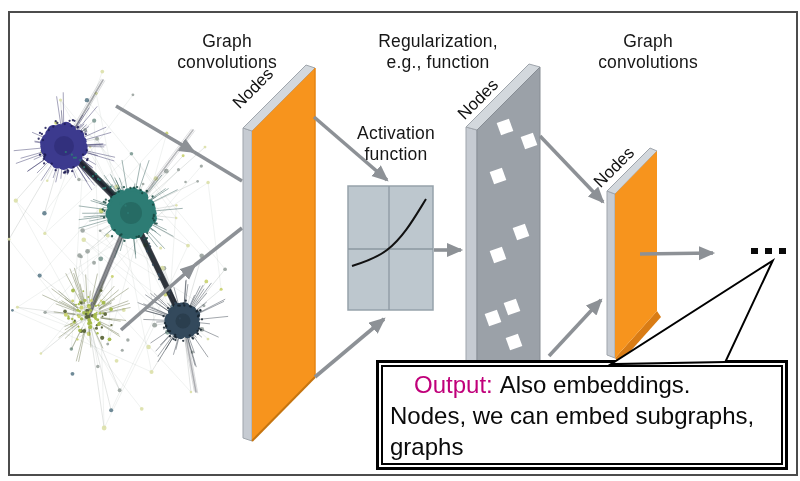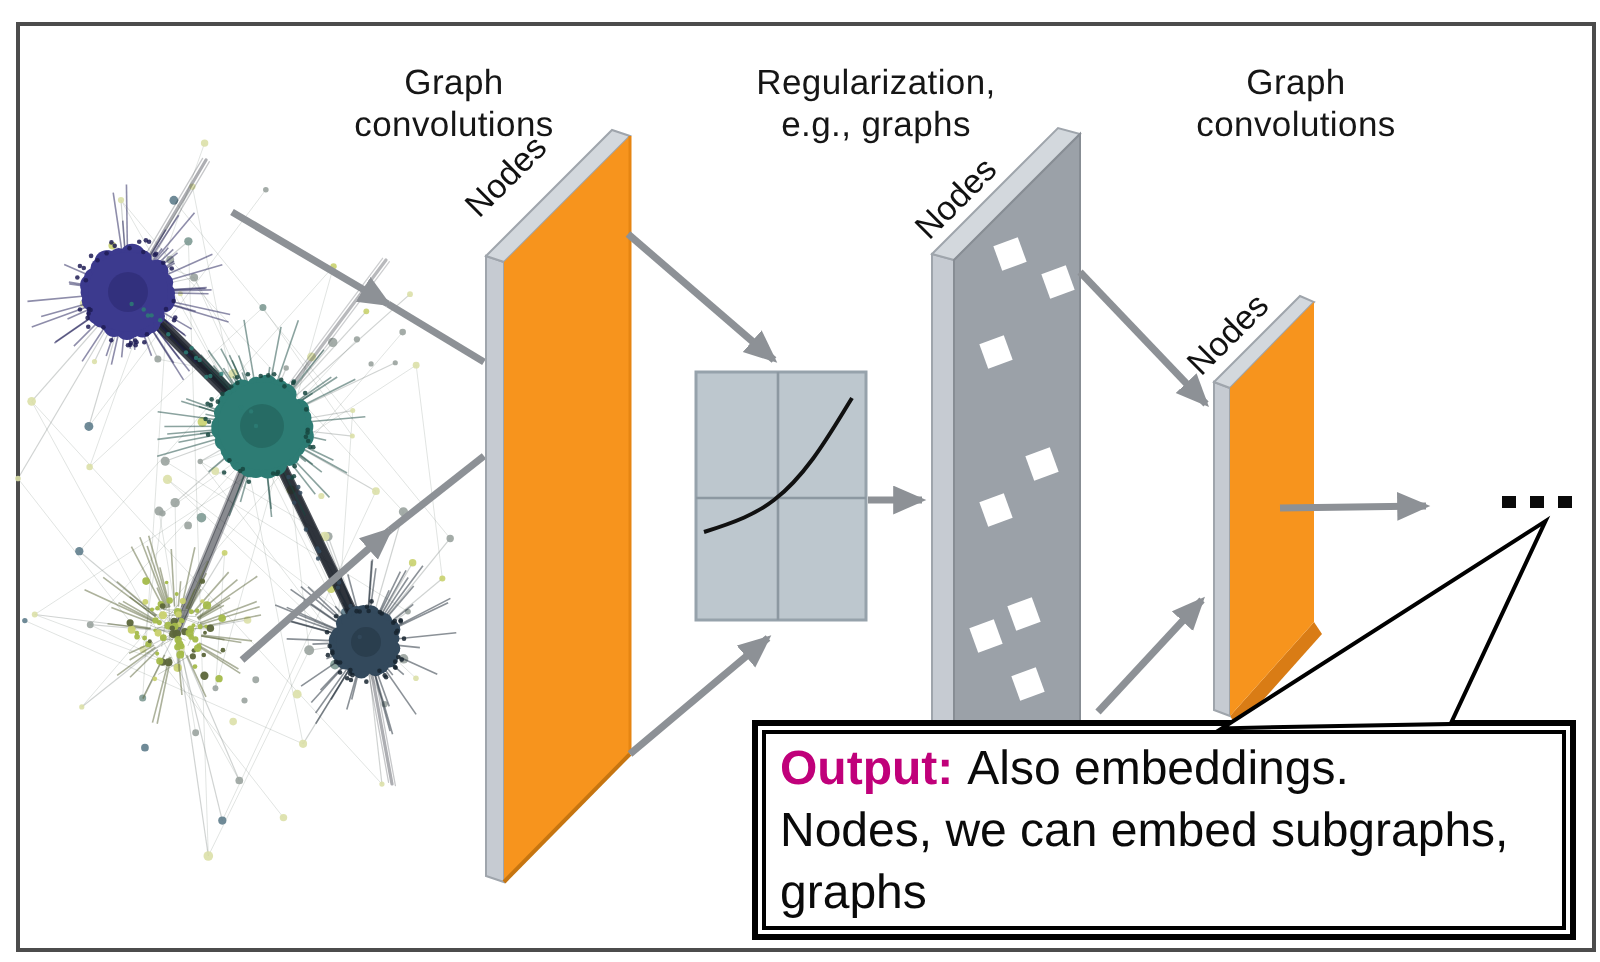--- a/index.html
+++ b/index.html
@@ -9,21 +9,21 @@
          border:2px solid #4c4c4c;z-index:0;}
   #diagram{position:absolute;left:0;top:0;z-index:1;}
   .lbl{position:absolute;z-index:2;text-align:center;color:#161616;
        font-size:17.5px;line-height:21px;letter-spacing:0.2px;}
   .nodes-lbl{position:absolute;z-index:2;color:#111;font-size:17px;
        transform-origin:0 50%;transform:rotate(-45deg);white-space:nowrap;}
   .bubble{position:absolute;left:376px;top:360px;width:412px;height:110px;
        box-sizing:border-box;background:#fff;border:3px solid #000;padding:2px;z-index:3;}
   .bubble-inner{width:100%;height:100%;box-sizing:border-box;border:2px solid #000;
        padding:2px 4px 0 7px;font-size:24px;line-height:31px;color:#0a0a0a;}
-  .out-prefix{font-weight:bold;color:#C0007A;margin-right:7px;}
+  .out-prefix{font-weight:normal;color:#C0007A;margin-right:7px;margin-left:24px;}
   #tail-svg{position:absolute;left:0;top:0;z-index:4;pointer-events:none;}
   .ellipsis{position:absolute;left:751px;top:248px;display:flex;gap:7px;z-index:2;}
   .ellipsis span{width:7px;height:6px;background:#0a0a0a;display:block;}
 </style>
 </head>
 <body>
 
 <div class="stage">
 
   <div class="frame"></div>
@@ -807,22 +807,23 @@
       <polygon points="615,358 657,311 661,317 619,364" fill="#D97C15"></polygon>
       <polygon points="607,191 615,194 615,358 607,355" fill="#C6CBD2" stroke="#9FA5AC" stroke-width="1"></polygon>
       <polygon points="607,191 650,148 657,151 615,194" fill="#D3D8DD" stroke="#9FA5AC" stroke-width="1"></polygon>
       <polygon points="615,194 657,151 657,311 615,358" fill="#F7941D"></polygon>
     </g>
 
     <line x1="640" y1="254" x2="713" y2="253" stroke="#8D9196" stroke-width="3.6" marker-end="url(#ah)"></line>
   </svg>
 
   <div class="lbl" style="left:162px;top:31px;width:130px;">Graph convolutions</div>
-  <div class="lbl" style="left:370px;top:31px;width:136px;">Regularization, e.g., graphs</div>
+  <div class="lbl" style="left:370px;top:31px;width:136px;">Regularization, e.g., function</div>
   <div class="lbl" style="left:583px;top:31px;width:130px;">Graph convolutions</div>
+  <div class="lbl" style="left:346px;top:123px;width:100px;">Activation function</div>
 
   <div class="nodes-lbl" style="left:236px;top:96px;">Nodes</div>
   <div class="nodes-lbl" style="left:461px;top:107px;">Nodes</div>
   <div class="nodes-lbl" style="left:597px;top:175px;">Nodes</div>
 
   <div class="ellipsis" title="...">
       <span></span>
       <span></span>
       <span></span>
     </div>

